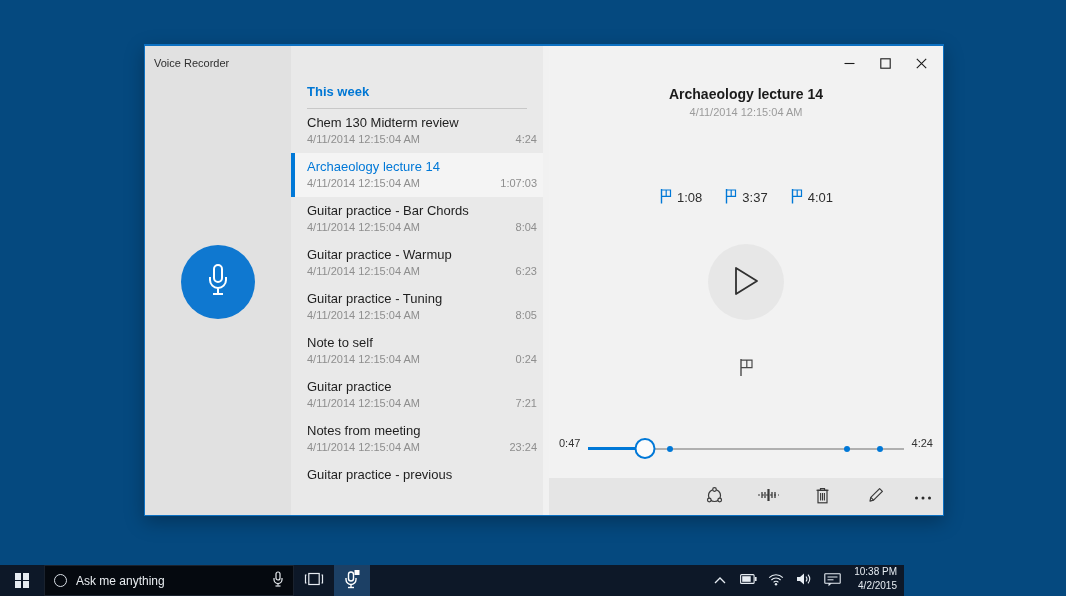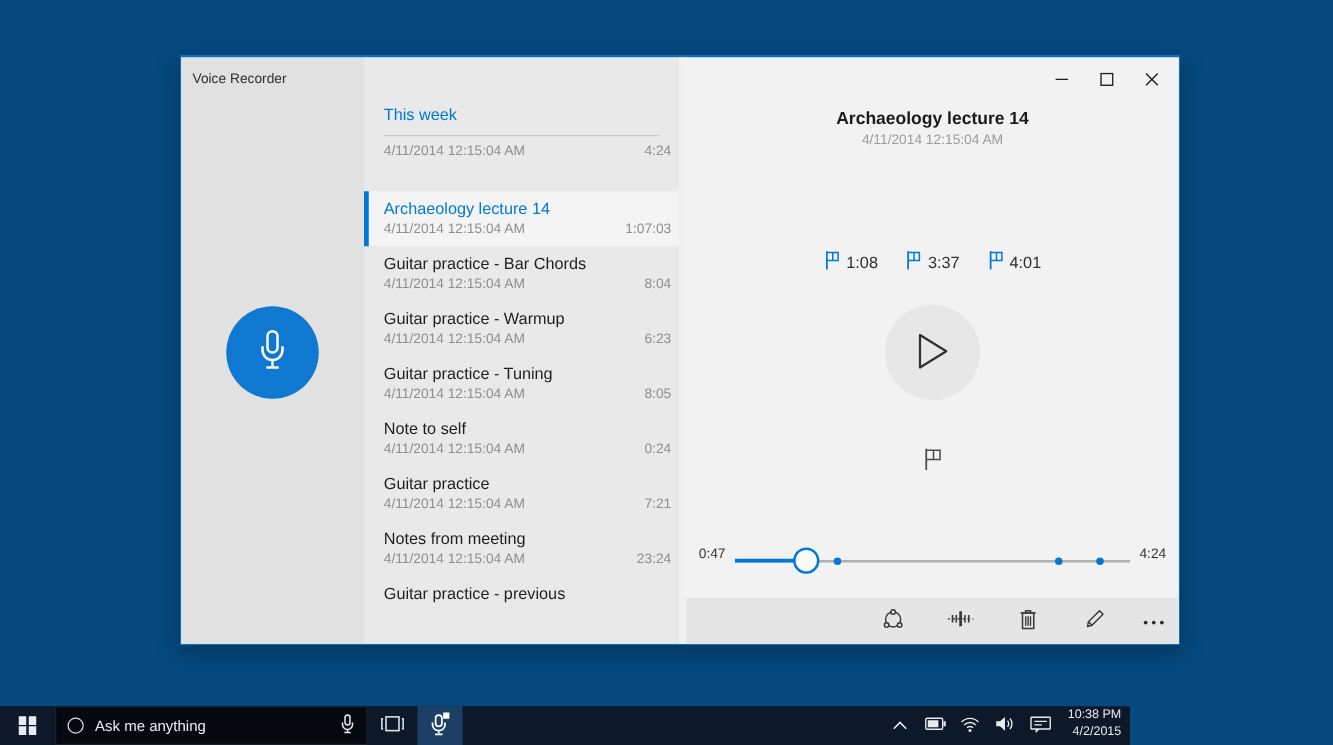--- a/index.html
+++ b/index.html
@@ -19,37 +19,37 @@
   .record-btn {
     position:absolute; left:50%; top:199px; transform:translateX(-50%);
     width:74px; height:74px; border-radius:50%; border:none; cursor:pointer;
     background:#0f78d0; display:flex; align-items:center; justify-content:center;
   }
 
   
   .pane-list { width:258px; background:#e9e9e9; flex:none; overflow:hidden;
                padding-top:26px; border-right:6px solid #f1f1f1; }
   .section-header { margin:12px 16px 0 16px; padding-bottom:9px; border-bottom:1px solid #c8c8c8;
-                    color:#0077d4; font-size:13px; font-weight:normal; }
+                    color:#0077d4; font-size:13px; font-weight:bold; }
   .rec-row { padding:6px 6px 6px 16px; cursor:default; height:44px; }
   .rec-row .rec-title { font-size:13px; color:#1e1e1e; margin-bottom:3px;
                         white-space:nowrap; overflow:hidden; }
   .rec-row .rec-meta { display:flex; justify-content:space-between; font-size:11px; color:#8e8e8e; }
   .rec-row.selected { background:#f4f4f4; border-left:4px solid #0078d7; padding-left:12px; }
   .rec-row.selected .rec-title { color:#0078d7; }
 
   
   .pane-player { flex:1; background:#f2f2f2; position:relative; }
   .win-controls { position:absolute; top:4px; right:4px; display:flex; }
   .win-btn { width:36px; height:28px; display:flex; align-items:center; justify-content:center;
              background:transparent; border:none; cursor:pointer; }
   .player-head { position:absolute; top:40px; left:0; right:0; text-align:center; }
   .player-title { font-size:14px; font-weight:bold; color:#1b1b1b; }
   .player-date { font-size:11px; color:#9b9b9b; margin-top:4px; }
-  .flags-row { position:absolute; top:154px; left:0; right:0;
+  .flags-row { position:absolute; top:142px; left:0; right:0;
                display:flex; justify-content:center; gap:22px; }
   .flag-chip { display:flex; align-items:center; gap:5px; font-size:13px; color:#2e2e2e; cursor:pointer; }
   .play-btn { position:absolute; top:198px; left:50%; transform:translateX(-50%);
               width:76px; height:76px; border-radius:50%; border:none; background:#e7e7e7;
               display:flex; align-items:center; justify-content:center; cursor:pointer; }
   .addflag-btn { position:absolute; top:312px; left:50%; transform:translateX(-50%);
                  background:none; border:none; cursor:pointer; }
 
   
   .seek { position:absolute; left:10px; right:10px; top:391px; height:30px;
@@ -110,20 +110,21 @@
         </svg>
       </span>
     </button>
   </div>
 
   <div class="pane-list">
 
     <div class="section-header">This week</div>
 
     <div class="rec-row">
+      <div class="rec-title">Chem 130 Midterm review</div>
       <div class="rec-meta">
         <span>4/11/2014 12:15:04 AM</span>
         <span>4:24</span>
       </div>
     </div>
 
     <div class="rec-row selected">
       <div class="rec-title">Archaeology lecture 14</div>
       <div class="rec-meta">
         <span>4/11/2014 12:15:04 AM</span>

